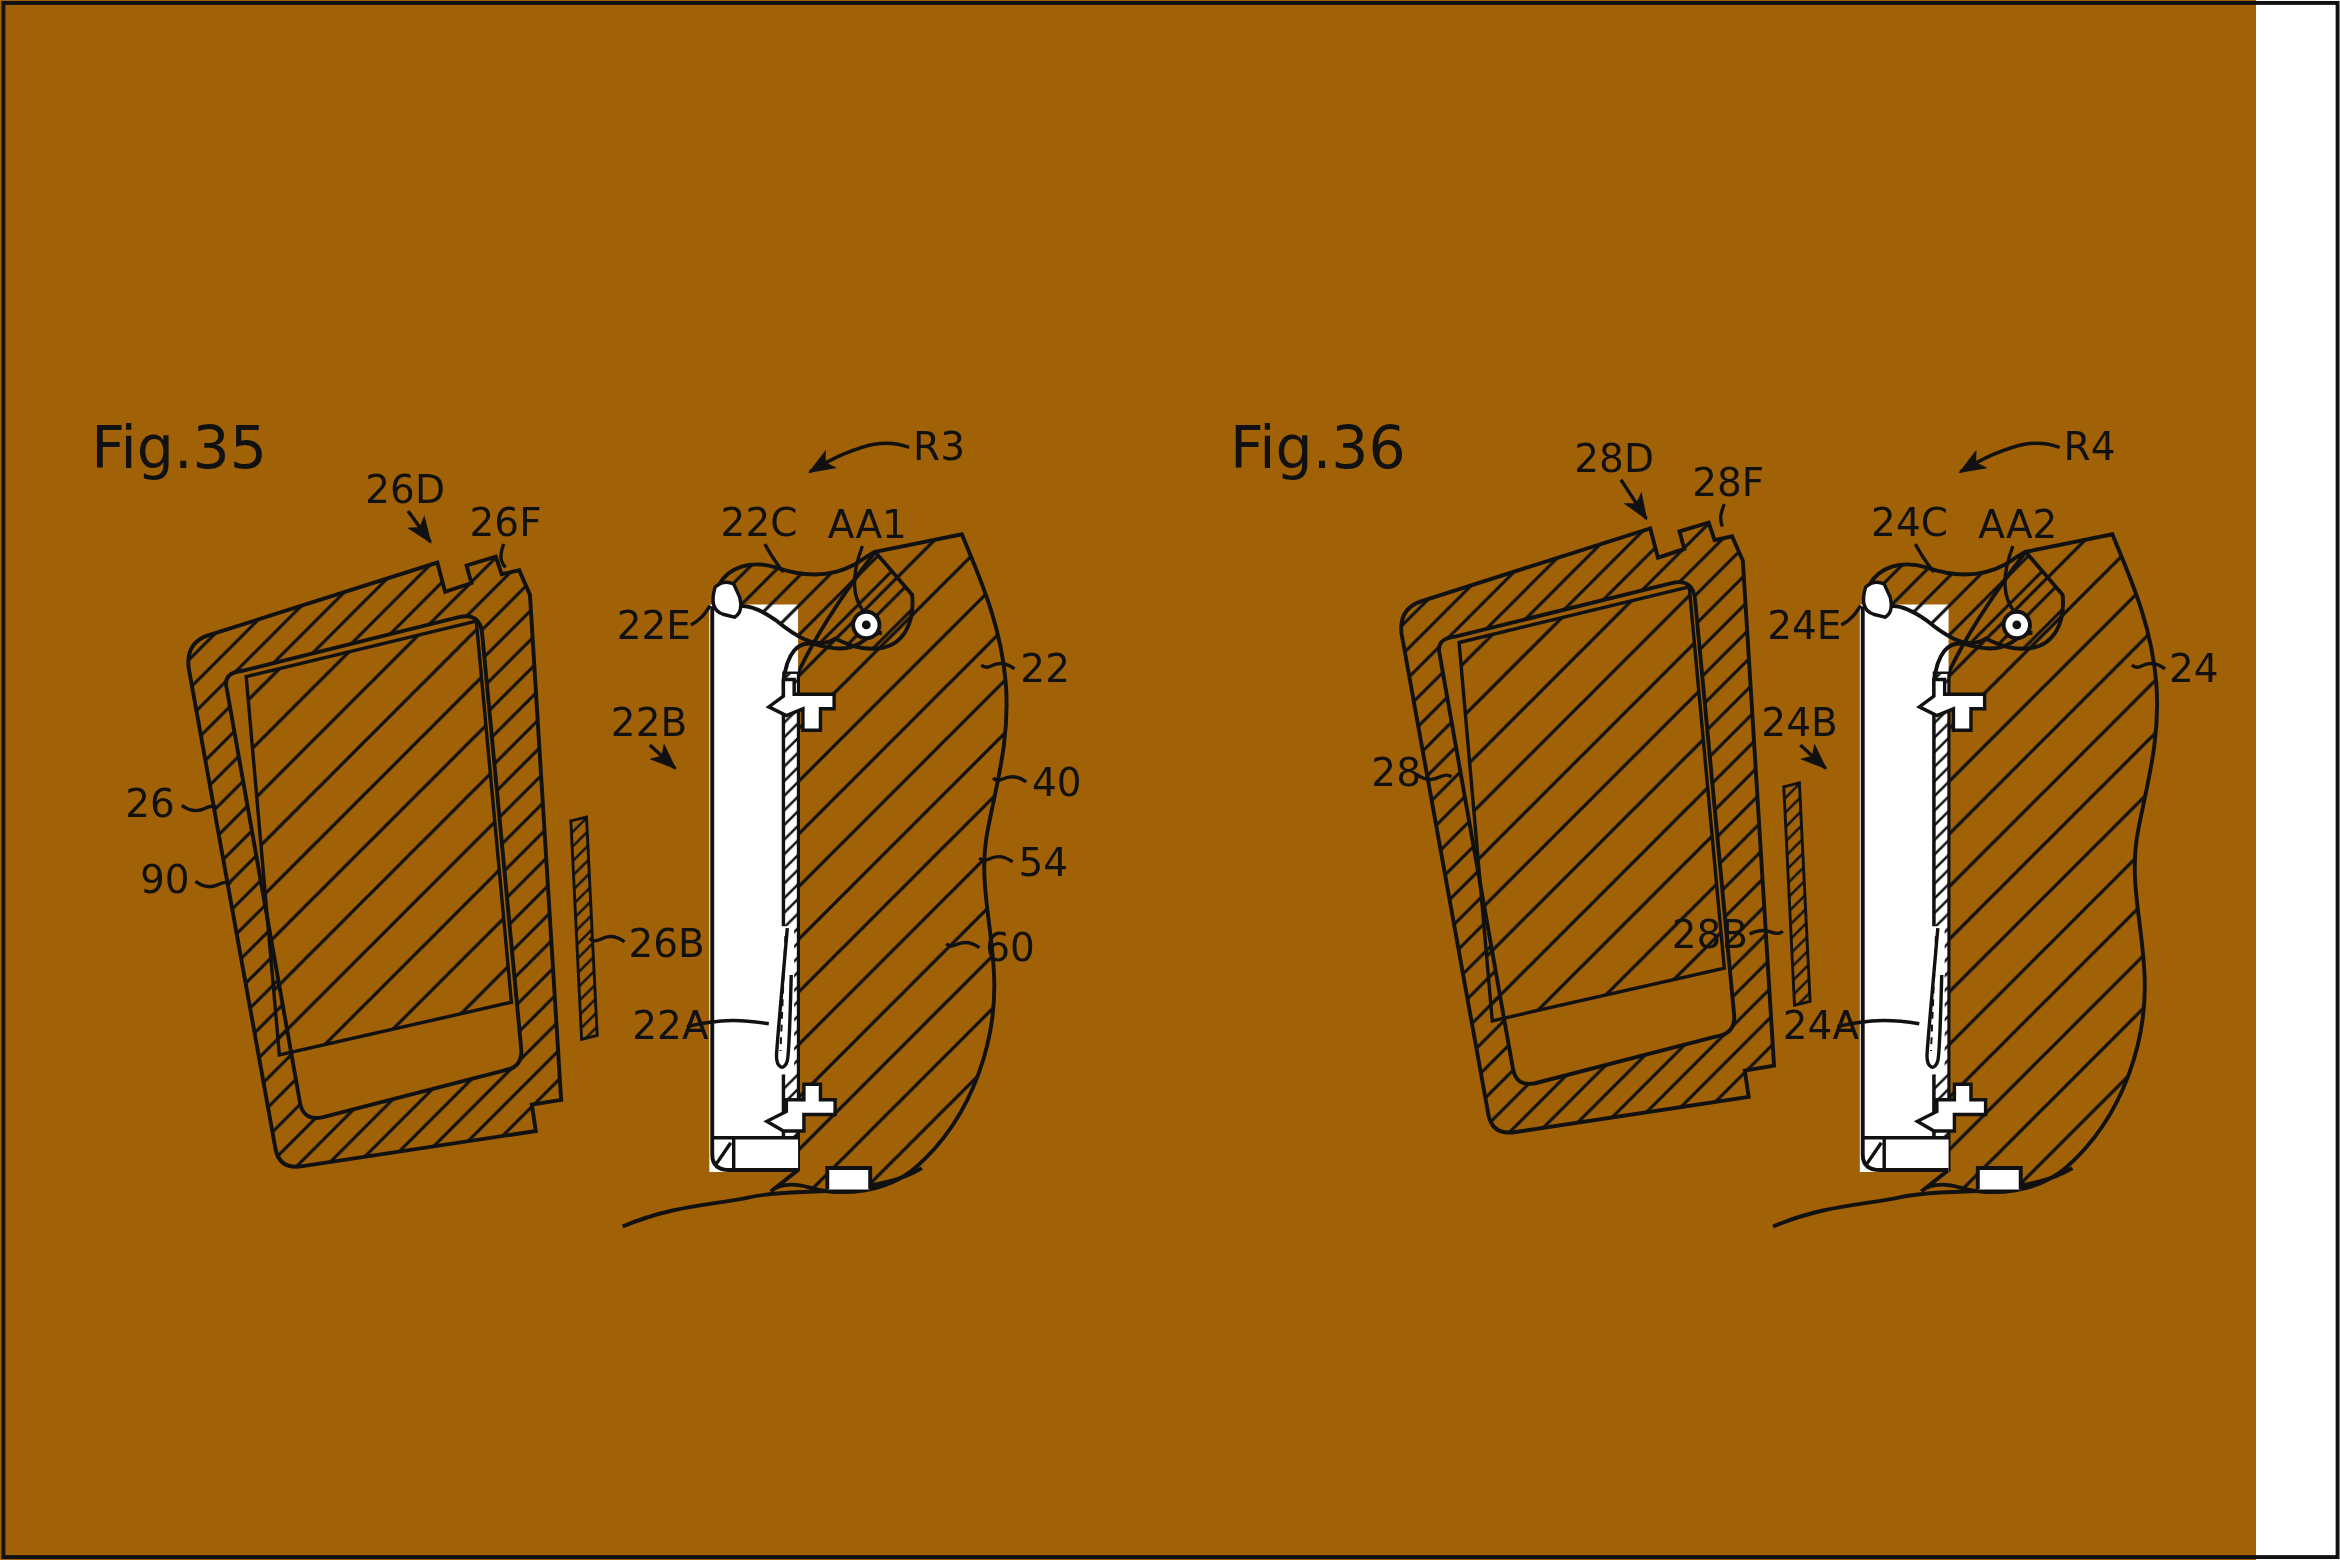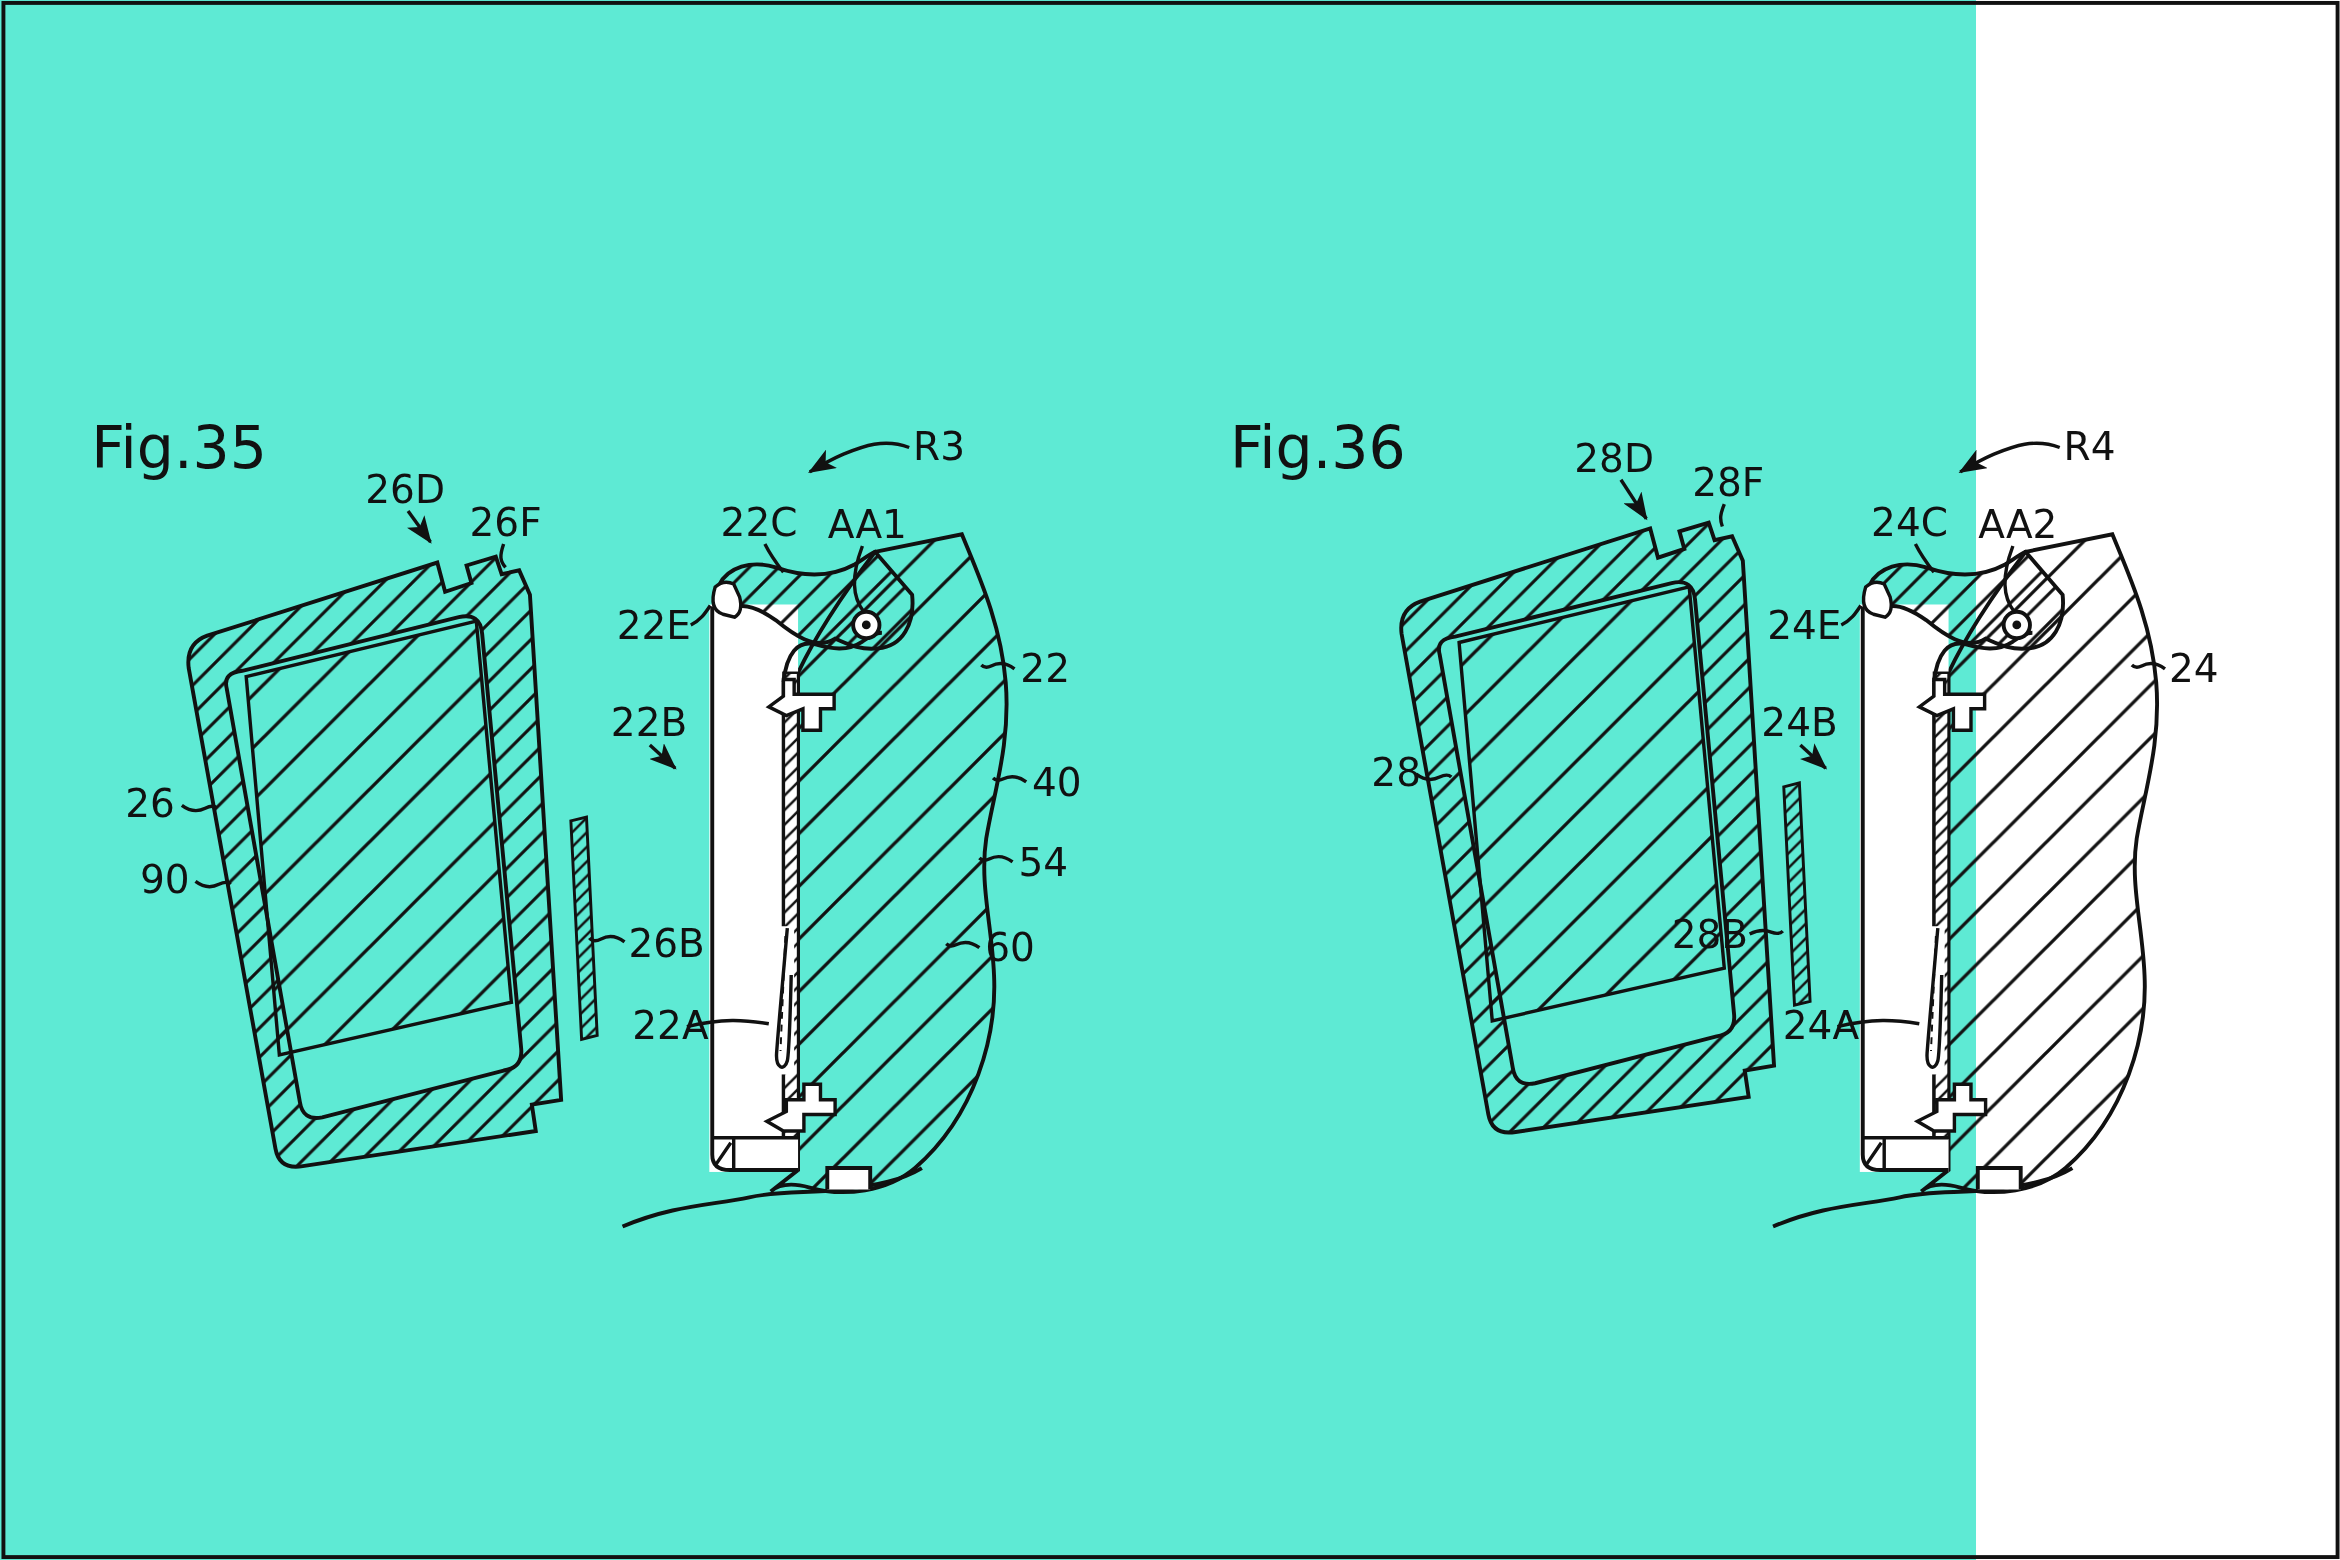--- a/index.html
+++ b/index.html
@@ -1,16 +1,16 @@
 <!DOCTYPE html>
 <html><head>
 <meta charset="utf-8">
 <style>
   html,body{margin:0;padding:0;background:#fff;}
-  .page{width:1976px;height:1560px;position:relative;background:#5eead4;text-decoration:underline;}
+  .page{width:2256px;height:1560px;position:relative;background:#a16207;text-decoration:underline;}
   svg{display:block;}
   text{font-family:"DejaVu Sans","Liberation Sans",sans-serif;fill:#111;}
   .lbl{font-size:40px;}
   .ttl{font-size:60px;}
 </style>
 </head>
 <body>
 
 <div class="page">
 <svg width="2341" height="1560" viewBox="0 0 2400 1600">

